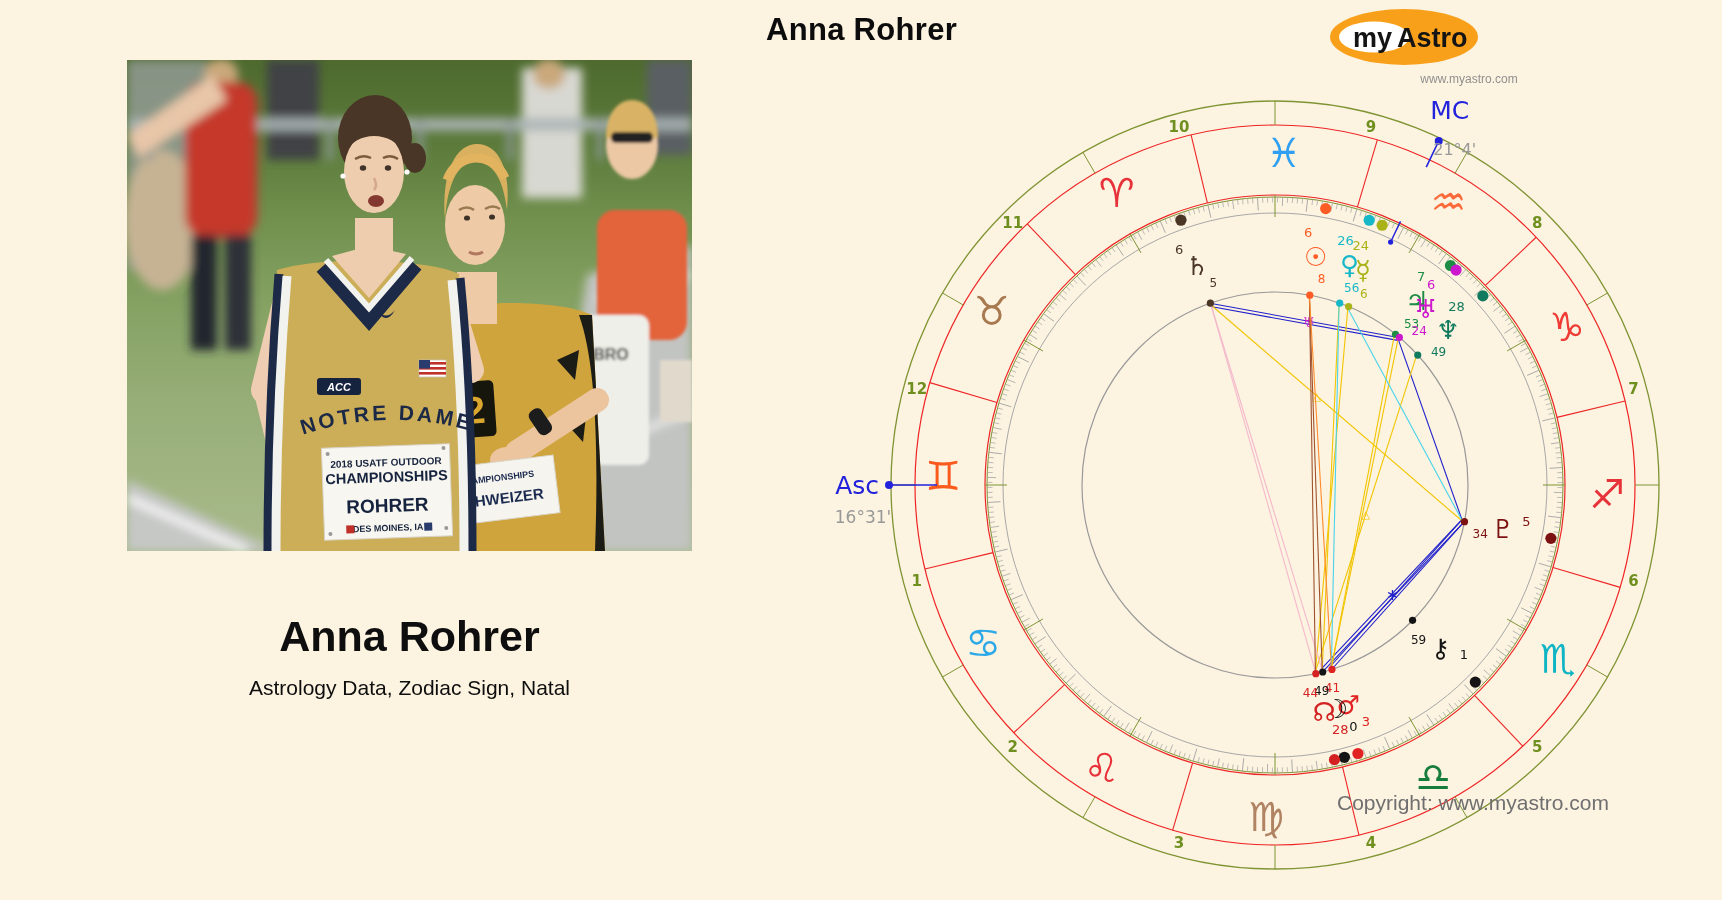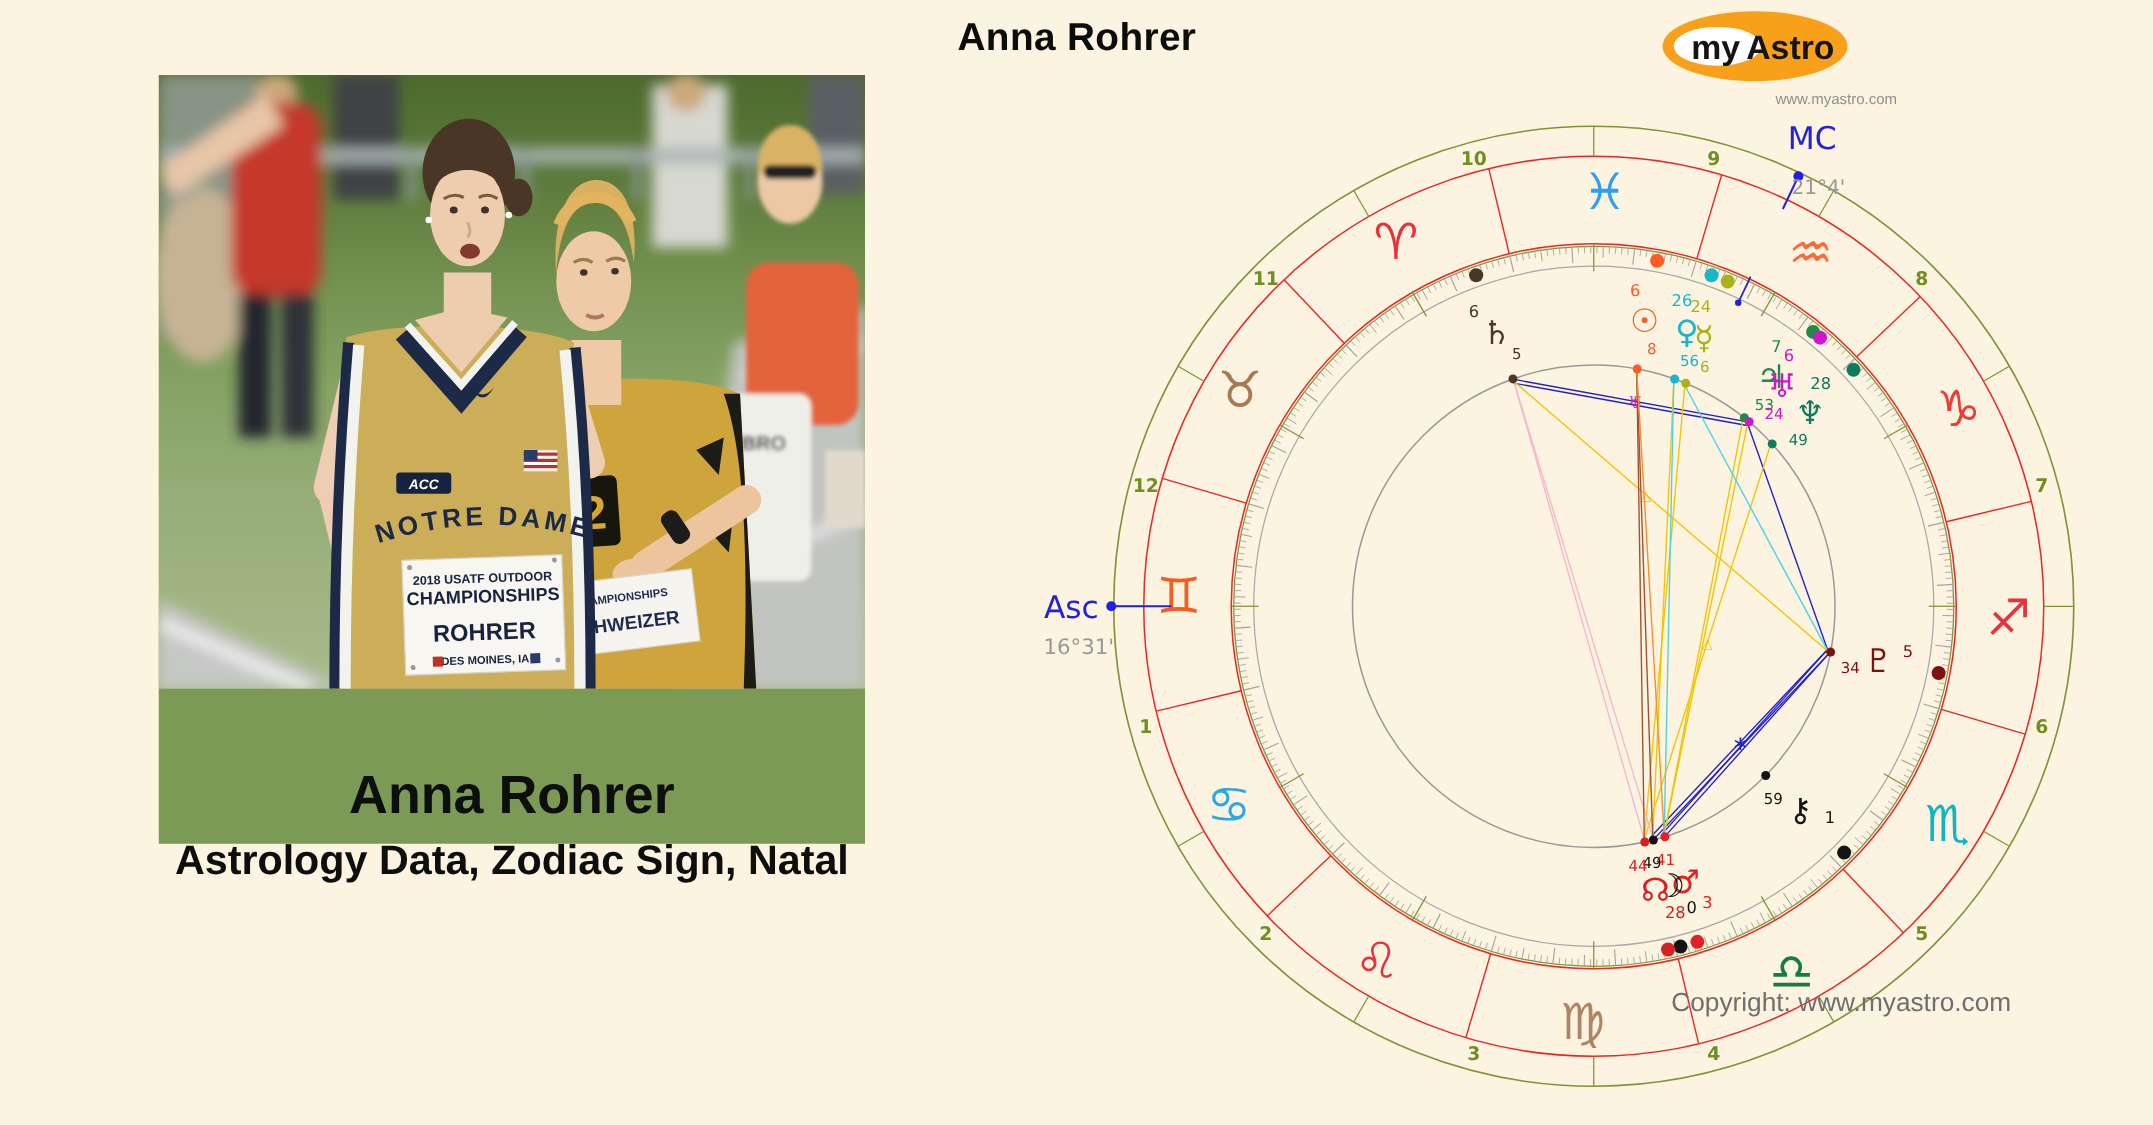--- a/index.html
+++ b/index.html
@@ -1,22 +1,22 @@
 <!DOCTYPE html>
 <html><head>
 <meta charset="utf-8">
 <style>
   html,body{margin:0;padding:0}
   body{width:1722px;height:900px;position:relative;background:#fcf3e1;
        font-family:"Liberation Sans",sans-serif;overflow:hidden}
-  .photo{position:absolute;left:127px;top:60px;width:565px;height:615px;overflow:hidden;background:#7b9a55}
+  .photo{position:absolute;left:127px;top:60px;width:565px;height:491px;overflow:hidden;background:#7b9a55}
   .top-heading{position:absolute;left:766px;top:12px;margin:0;font-size:31px;font-weight:bold;color:#0c0c0c;letter-spacing:.3px}
   .caption{position:absolute;left:127px;top:612px;width:565px;text-align:center;color:#0e0e0e}
   .caption .t{margin:0;font-size:43px;font-weight:bold}
-  .caption .s{margin:12px 0 0;font-size:33px;font-weight:bold;line-height:30px}
+  .caption .s{margin:12px 0 0;font-size:21px;font-weight:normal;line-height:30px}
   .logo{position:absolute;left:1328px;top:6px;width:152px;height:62px;cursor:pointer}
   .logo-url{position:absolute;left:1386px;top:72px;width:166px;text-align:center;font-size:12px;color:#8f8f8f}
   .copyright{position:absolute;left:1337px;top:791px;font-size:21px;color:#6f6f6f}
   #natal-chart{position:absolute;left:790px;top:60px}
   svg text{user-select:none}
 </style>
 </head>
 <body>
 
 <div class="photo">

